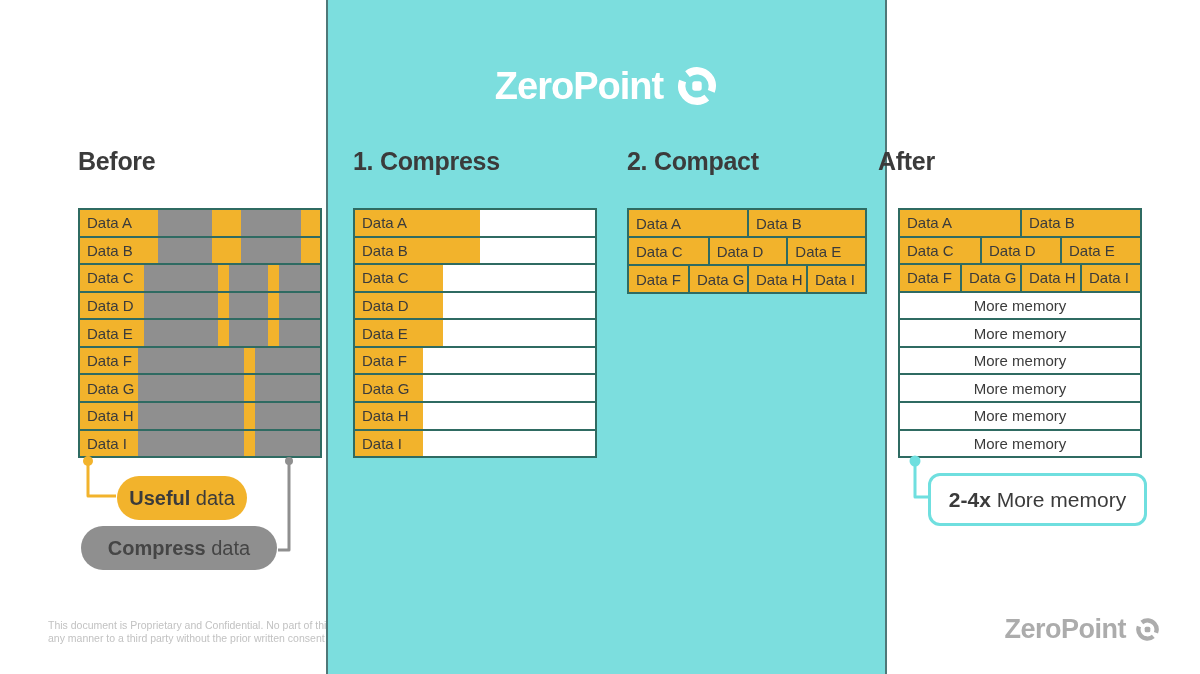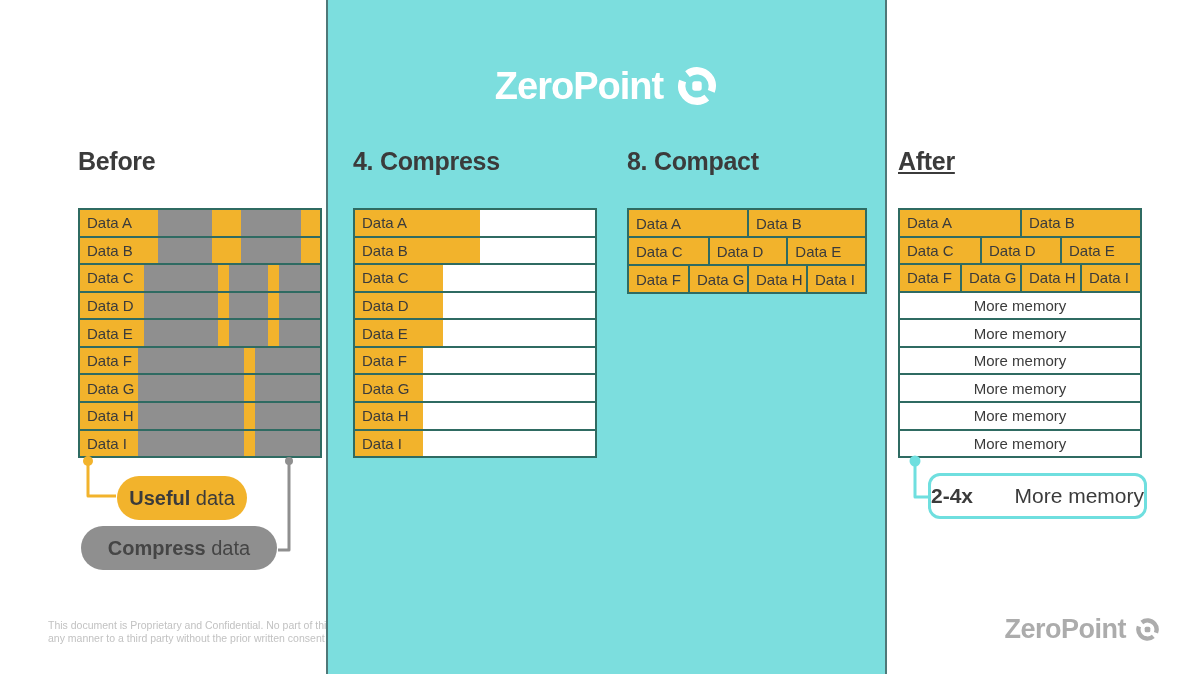--- a/index.html
+++ b/index.html
@@ -35,21 +35,21 @@
   }
   .top-logo .logo-text{font-size:38px;font-weight:700;letter-spacing:-1px;}
   
   .col-header{
     position:absolute;top:147px;z-index:3;text-align:left;
     font-size:25px;font-weight:700;color:var(--dark);letter-spacing:-.3px;
   }
   .hdr-before{left:78px;width:244px;}
   .hdr-compress{left:353px;width:244px;}
   .hdr-compact{left:627px;width:240px;}
-  .hdr-after{left:898px;width:244px;text-decoration:underline;}
+  .hdr-after{left:878px;width:244px;}
   
   .table{
     position:absolute;z-index:3;display:flex;flex-direction:column;
     border:2px solid var(--tb);box-sizing:border-box;background:#000000;
   }
   .tbl-before{left:78px;top:208px;width:244px;height:250px;}
   .tbl-compress{left:353px;top:208px;width:244px;height:250px;}
   .tbl-compact{left:627px;top:208px;width:240px;height:86px;}
   .tbl-after{left:898px;top:208px;width:244px;height:250px;}
   .row{flex:1;position:relative;display:flex;box-sizing:border-box;}
@@ -74,22 +74,22 @@
   
   .connector-layer{position:absolute;left:0;top:0;width:1200px;height:674px;z-index:4;pointer-events:none;}
   
   .callout{
     position:absolute;z-index:5;display:flex;align-items:center;justify-content:center;
     border-radius:22px;font-size:20px;color:var(--dark);box-sizing:border-box;white-space:pre;
   }
   .useful-box{left:117px;top:476px;width:130px;height:44px;background:var(--yellow);}
   .redundant-box{left:81px;top:526px;width:196px;height:44px;background:var(--gray);color:#454545;}
   .after-callout{
-    left:928px;top:473px;width:219px;height:46px;background:#ffffff;
-    border:3px solid var(--callout-teal);border-radius:12px;font-size:21px;justify-content:space-between;
+    left:928px;top:473px;width:219px;height:53px;background:#ffffff;
+    border:3px solid var(--callout-teal);border-radius:12px;font-size:21px;
   }
   .bold{font-weight:700;}
   
   .bottom-logo{
     position:absolute;right:40px;top:614px;z-index:3;display:flex;align-items:center;gap:9px;
     color:#ACACAC;
   }
   .bottom-logo .logo-text{font-size:27px;font-weight:700;letter-spacing:-.5px;}
 </style>
 </head>
@@ -108,22 +108,22 @@
     <span class="logo-text">ZeroPoint</span>
     <span style="display:flex;">
       <svg width="42" height="42" viewBox="0 0 40 40">
         <circle cx="20" cy="20" r="14.5" fill="none" stroke="currentColor" stroke-width="7" stroke-dasharray="37.5 8.1 37.5 8.01" transform="rotate(50 20 20)"></circle>
         <rect x="15.5" y="15.5" width="9" height="9" rx="2.5" fill="currentColor"></rect>
       </svg>
     </span>
   </div>
 
   <div class="col-header hdr-before">Before</div>
-  <div class="col-header hdr-compress">4. Compress</div>
-  <div class="col-header hdr-compact">8. Compact</div>
+  <div class="col-header hdr-compress">1. Compress</div>
+  <div class="col-header hdr-compact">2. Compact</div>
   <div class="col-header hdr-after">After</div>
 
   <div class="table tbl-before">
       <div class="row gray-row">
         <div class="row-label" style="width: 32.5%;">Data A</div>
         <div class="seg" style="left: 55%; width: 12%;"></div>
         <div class="seg" style="left: 92%; width: 8%;"></div>
       </div>
       <div class="row gray-row">
         <div class="row-label" style="width: 32.5%;">Data B</div>

